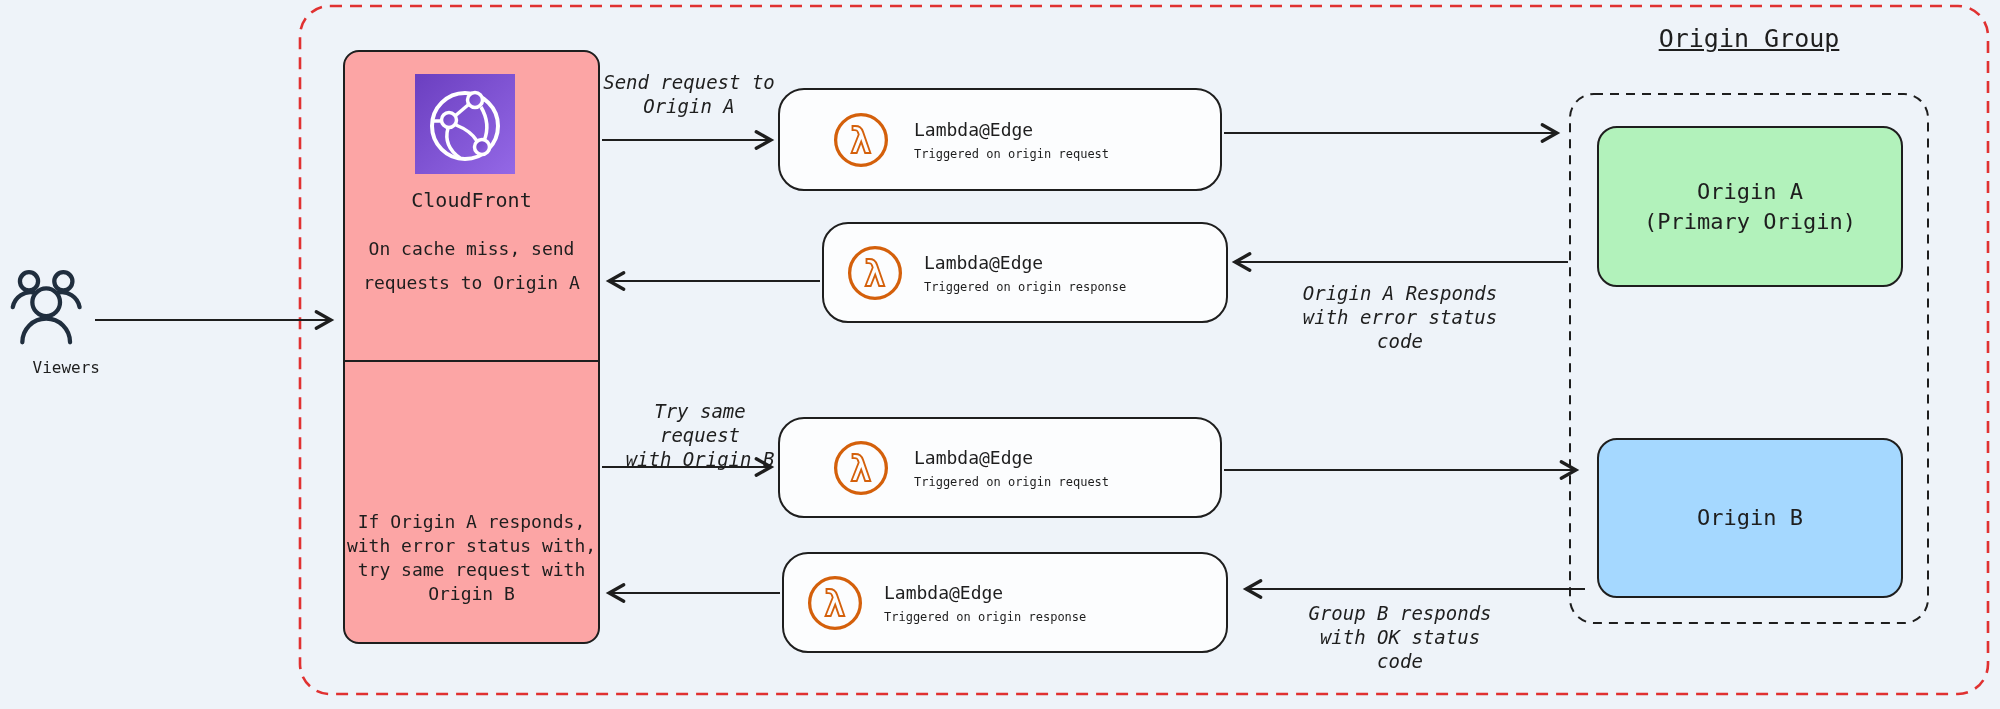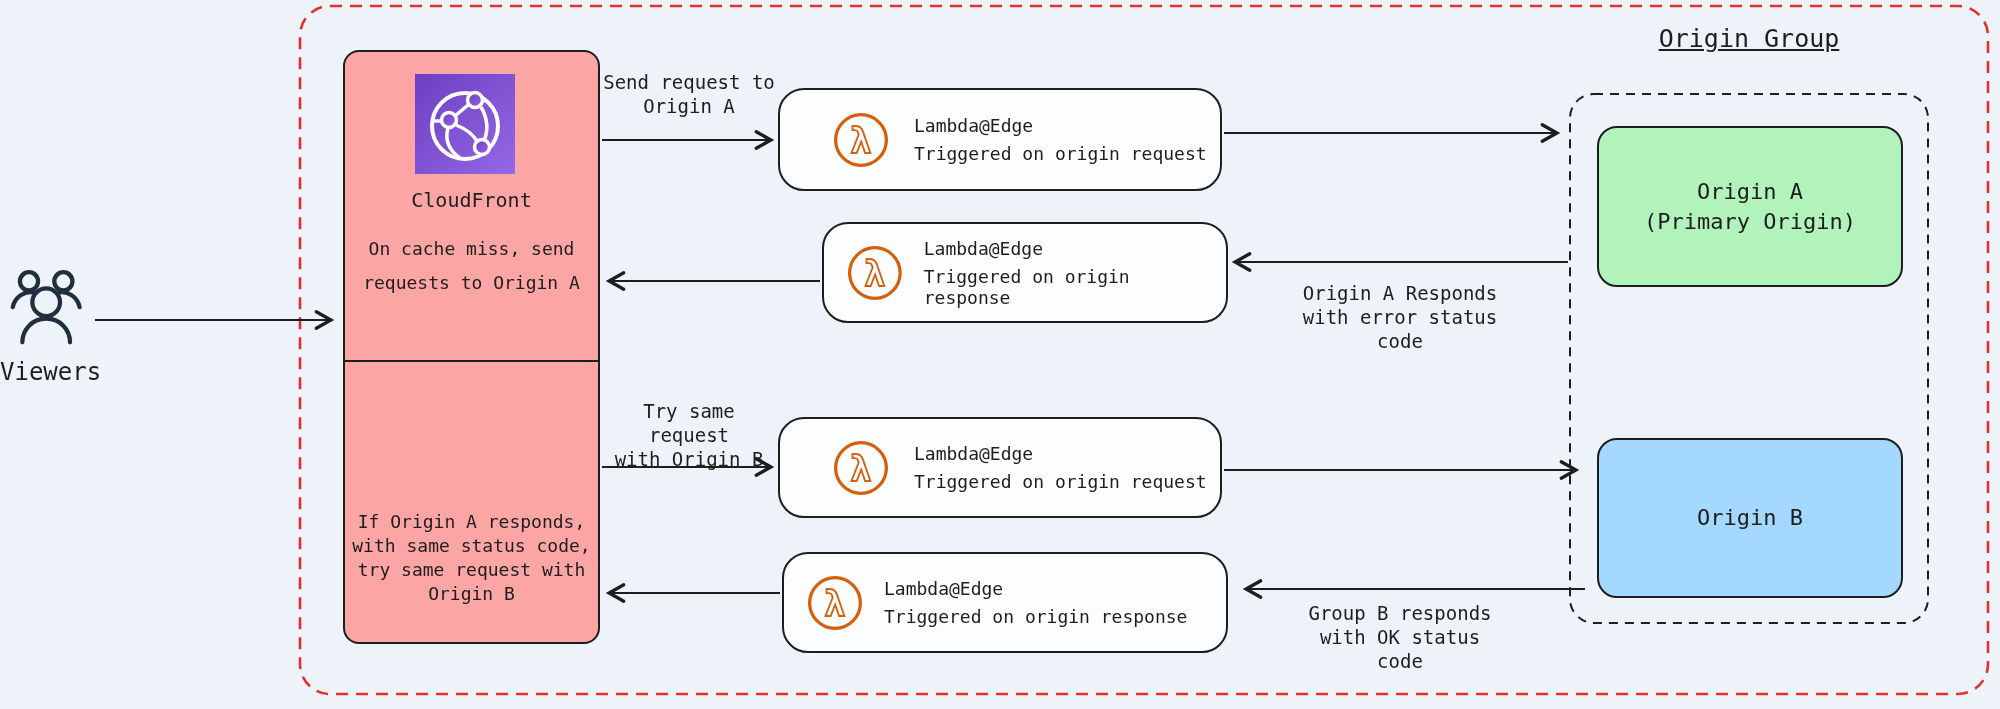--- a/index.html
+++ b/index.html
@@ -24,44 +24,44 @@
   .cf-top-note{left:0;top:180px;width:100%;font-size:18px;line-height:34px;}
   .cf-bottom-note{left:0;top:458px;width:100%;font-size:18px;line-height:24px;}
 
   
   .lambda-box{
     background:#fcfdfe;border:2px solid #1e1e1e;border-radius:26px;
     box-sizing:border-box;display:flex;align-items:center;z-index:1;
   }
   .lambda-box .txt{display:flex;flex-direction:column;gap:7px;}
   .lambda-title{font-size:18px;}
-  .lambda-sub{font-size:18px;}
+  .lambda-sub{font-size:12px;}
   .lb1{left:778px;top:88px;width:444px;height:103px;padding-left:52px;gap:24px;}
   .lb2{left:822px;top:222px;width:406px;height:101px;padding-left:22px;gap:20px;}
   .lb3{left:778px;top:417px;width:444px;height:101px;padding-left:52px;gap:24px;}
   .lb4{left:782px;top:552px;width:446px;height:101px;padding-left:22px;gap:20px;}
 
   
   .og-title{left:1570px;top:24px;width:358px;font-size:25px;z-index:1;text-decoration:underline;}
   .origin-box{
     width:306px;box-sizing:border-box;border:2px solid #1e1e1e;border-radius:20px;
     display:flex;align-items:center;justify-content:center;
     font-size:22px;line-height:30px;z-index:1;
   }
   .origin-a{left:1597px;top:126px;height:161px;background:#b2f2bb;}
   .origin-b{left:1597px;top:438px;height:160px;background:#a5d8ff;}
 
   
   .viewers-icon{left:8px;top:266px;width:84px;height:84px;}
-  .viewers-label{left:0px;top:358px;width:100px;font-size:24px;}
+  .viewers-label{left:0px;top:358px;width:100px;font-size:16px;text-align:right;}
 
   
-  .arrow-label{font-size:19px;line-height:24px;z-index:3;}
+  .arrow-label{font-size:19px;line-height:24px;z-index:3;font-style:italic;}
   .lbl-send{left:598px;top:70px;width:182px;}
-  .lbl-try{left:598px;top:399px;width:182px;}
+  .lbl-try{left:598px;top:399px;width:182px;padding-left:11px;}
   .lbl-resp-a{left:1270px;top:281px;width:260px;}
   .lbl-resp-b{left:1270px;top:601px;width:260px;}
 
   .overlay{left:0;top:0;width:2000px;height:709px;z-index:2;pointer-events:none;}
 </style>
 </head>
 <body>
 
 <div class="canvas">
 
@@ -96,21 +96,21 @@
         <path d="M33 54 Q28 72 45 84"></path>
         <circle cx="60" cy="26" r="7.5" fill="url(#cfg)"></circle>
         <circle cx="34" cy="46" r="7.5" fill="url(#cfg)"></circle>
         <circle cx="67" cy="73" r="7.5" fill="url(#cfg)"></circle>
       </g>
     </svg>
     <div class="abs cf-title center">CloudFront</div>
     <div class="abs cf-top-note center preline">On cache miss, send
 requests to Origin A</div>
     <div class="abs cf-bottom-note center preline">If Origin A responds,
-with same status code,
+with error status with,
 try same request with
 Origin B</div>
   </div>
 
   <div class="abs lambda-box lb1">
     <svg width="58" height="58" viewBox="0 0 64 64">
       <circle cx="32" cy="32" r="28" fill="none" stroke="#d4600b" stroke-width="3.6"></circle>
       <text x="32" y="46" text-anchor="middle" font-size="40" font-weight="bold" fill="none" stroke="#d4600b" stroke-width="2">λ</text>
     </svg>
     <div class="txt">

